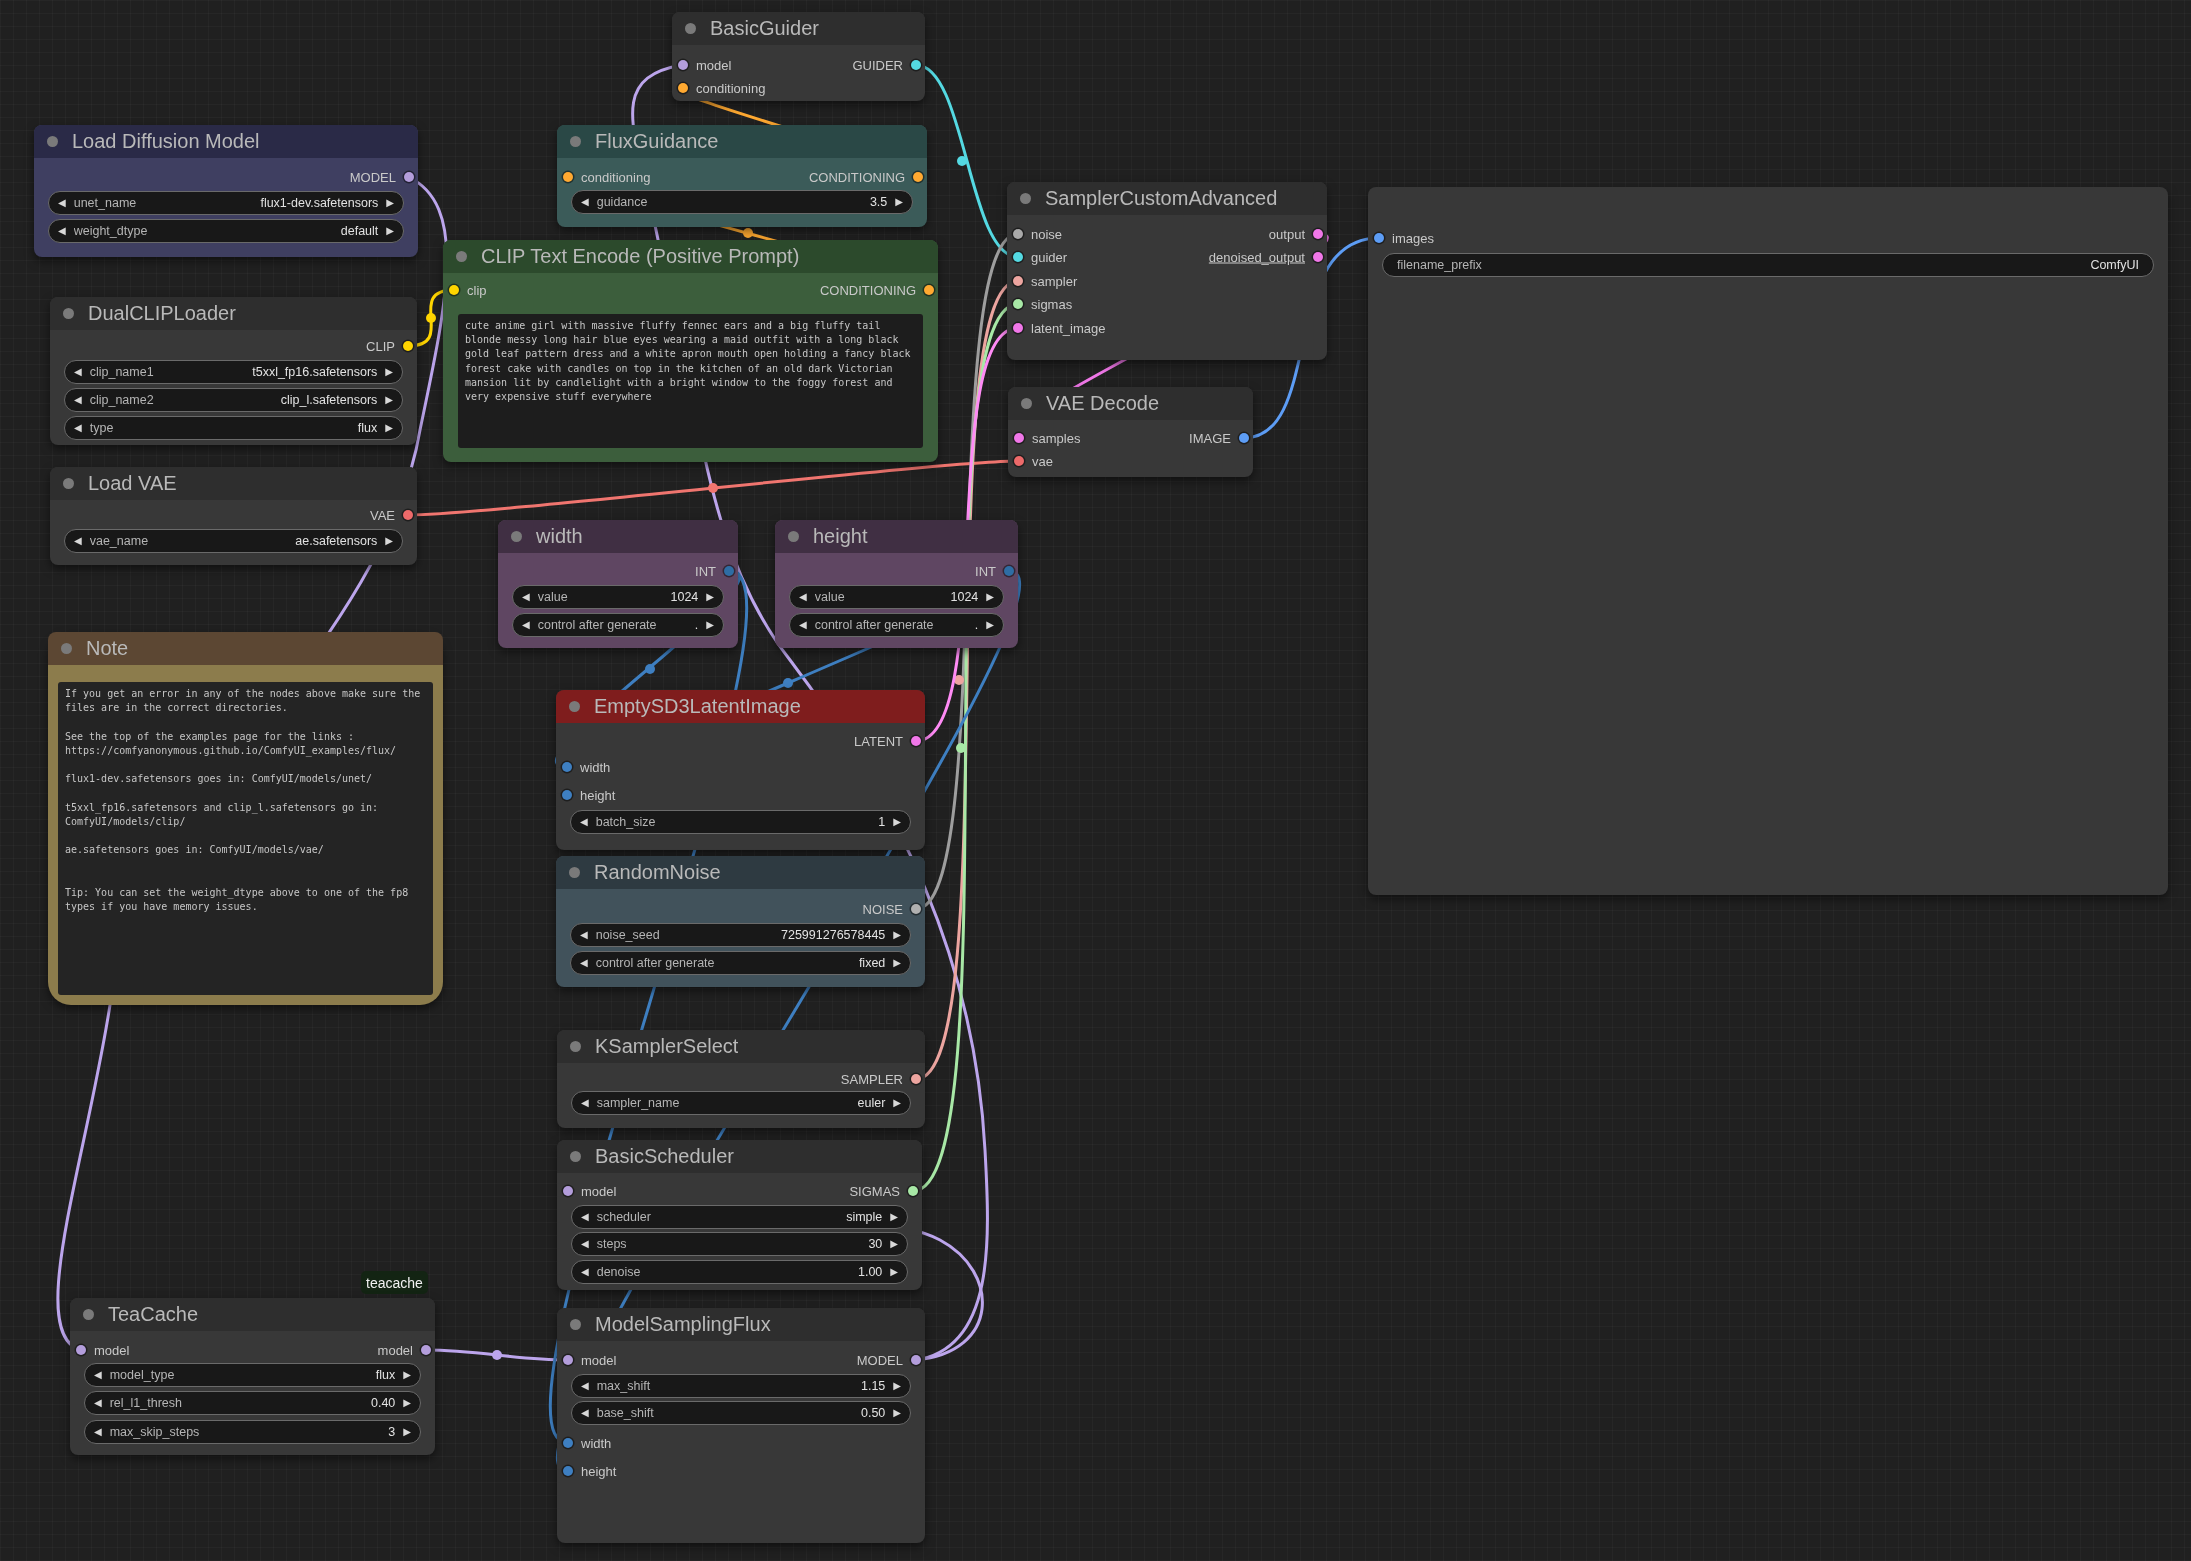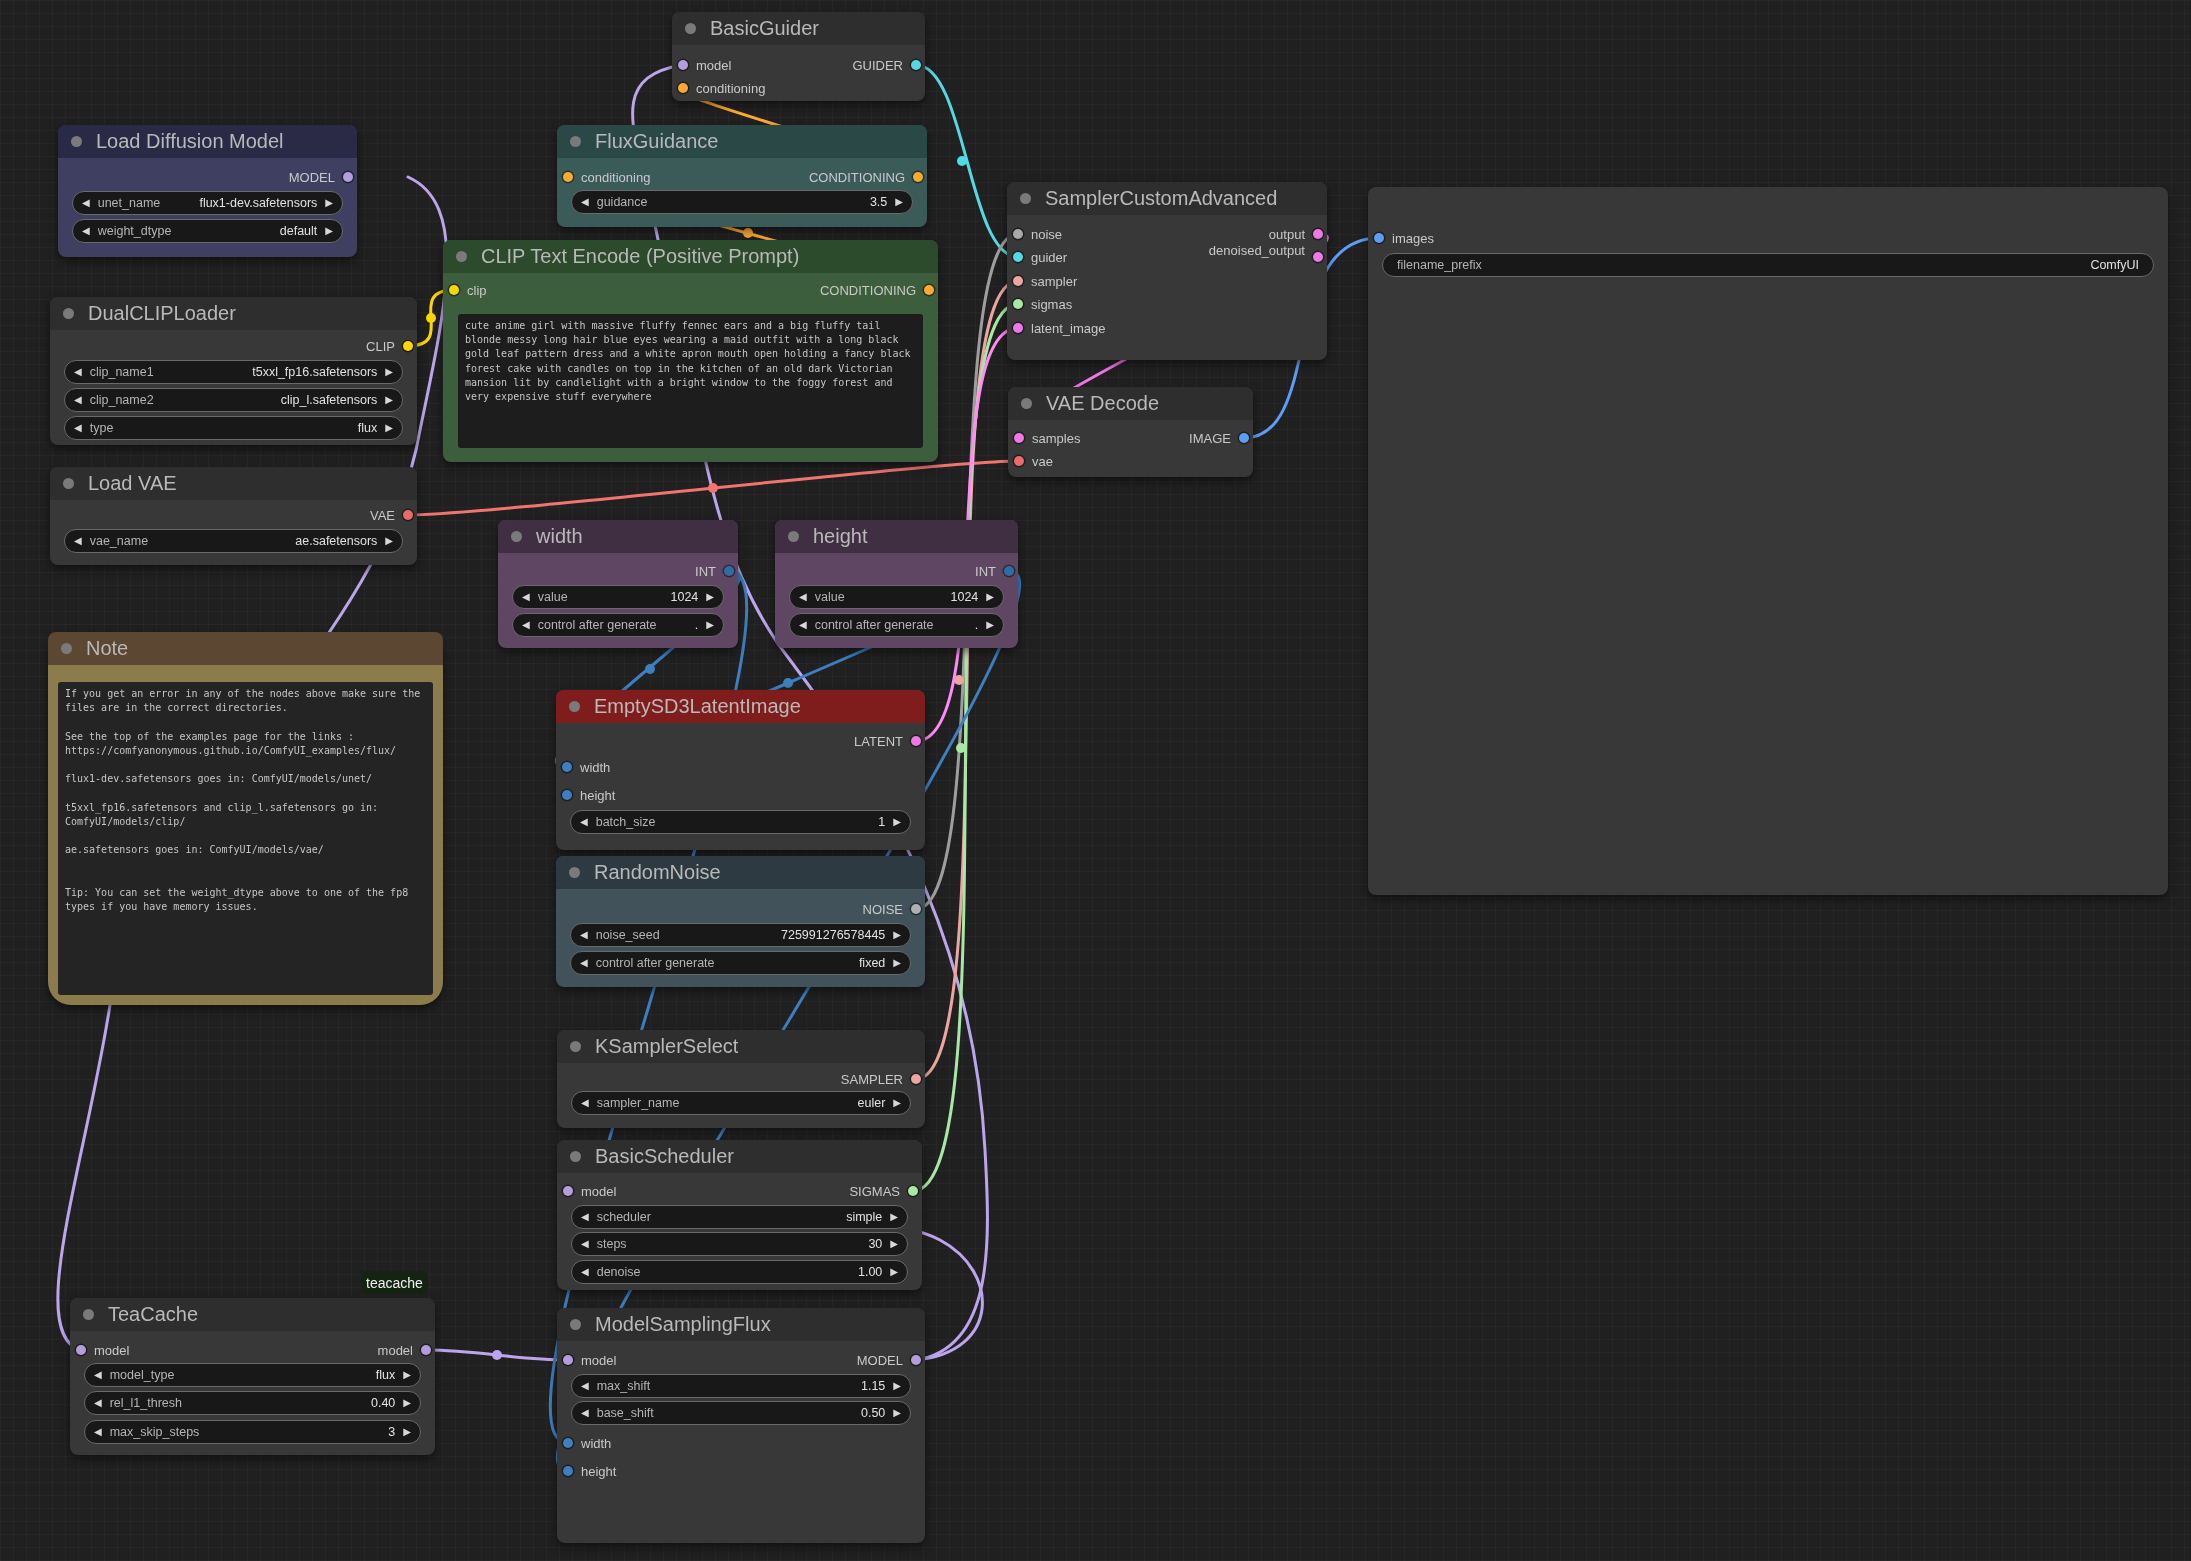--- a/index.html
+++ b/index.html
@@ -80,21 +80,21 @@
         <span class="title-dot"></span>
         <span class="title-label">BasicGuider</span>
       </div>
       <div class="slot-dot" style="left: 6px; top: 48px; background: rgb(179, 157, 219);"></div>
       <div class="slot-label" style="left: 24px; top: 53px;">model</div>
       <div class="slot-dot" style="left: 6px; top: 71px; background: rgb(255, 169, 49);"></div>
       <div class="slot-label" style="left: 24px; top: 76px;">conditioning</div>
       <div class="slot-dot" style="right: 4px; top: 48px; background: rgb(84, 217, 226);"></div>
       <div class="slot-label out-label" style="right: 22px; top: 53px;">GUIDER</div>
     </div>
-    <div class="node" style="left: 58px; top: 125px; width: 299px; height: 132px; background: rgb(63, 63, 97);">
+    <div class="node" style="left: 34px; top: 125px; width: 384px; height: 132px; background: rgb(63, 63, 97);">
       <div class="node-title" style="background: rgb(42, 42, 71);">
         <span class="title-dot"></span>
         <span class="title-label">Load Diffusion Model</span>
       </div>
       <div class="slot-dot" style="right: 4px; top: 47px; background: rgb(179, 157, 219);"></div>
       <div class="slot-label out-label" style="right: 22px; top: 52px;">MODEL</div>
       <div class="widget" style="top: 66px;">
         <span class="w-arrow left">◀</span>
         <span class="w-label">unet_name</span>
         <span class="w-value">flux1-dev.safetensors</span>
@@ -185,21 +185,21 @@
       <div class="slot-label" style="left: 24px; top: 75px;">guider</div>
       <div class="slot-dot" style="left: 6px; top: 94px; background: rgb(237, 165, 160);"></div>
       <div class="slot-label" style="left: 24px; top: 99px;">sampler</div>
       <div class="slot-dot" style="left: 6px; top: 117px; background: rgb(168, 232, 166);"></div>
       <div class="slot-label" style="left: 24px; top: 122px;">sigmas</div>
       <div class="slot-dot" style="left: 6px; top: 141px; background: rgb(240, 119, 232);"></div>
       <div class="slot-label" style="left: 24px; top: 146px;">latent_image</div>
       <div class="slot-dot" style="right: 4px; top: 47px; background: rgb(240, 119, 232);"></div>
       <div class="slot-label out-label" style="right: 22px; top: 52px;">output</div>
       <div class="slot-dot" style="right: 4px; top: 70px; background: rgb(240, 119, 232);"></div>
-      <div class="slot-label out-label" style="right: 22px; top: 68px;">denoised_output</div>
+      <div class="slot-label out-label" style="right: 22px; top: 75px; text-decoration: underline;">denoised_output</div>
     </div>
     <div class="node" style="left: 1008px; top: 387px; width: 245px; height: 90px; background: rgb(56, 56, 56);">
       <div class="node-title" style="background: rgb(46, 46, 46);">
         <span class="title-dot"></span>
         <span class="title-label">VAE Decode</span>
       </div>
       <div class="slot-dot" style="left: 6px; top: 46px; background: rgb(240, 119, 232);"></div>
       <div class="slot-label" style="left: 24px; top: 51px;">samples</div>
       <div class="slot-dot" style="left: 6px; top: 69px; background: rgb(237, 106, 106);"></div>
       <div class="slot-label" style="left: 24px; top: 74px;">vae</div>

